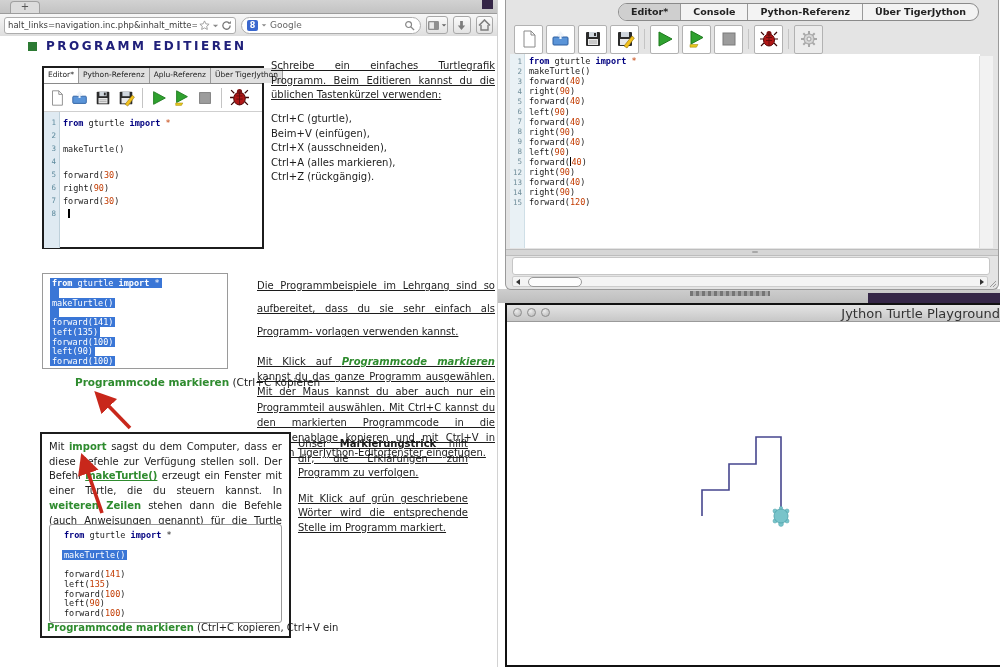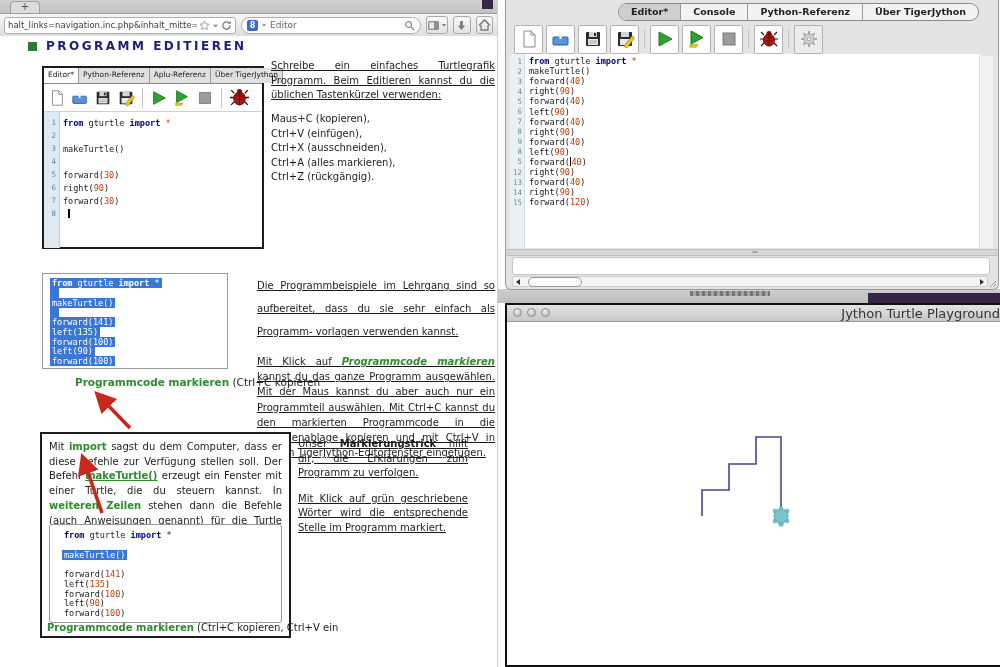--- a/index.html
+++ b/index.html
@@ -145,21 +145,21 @@
             </svg>
         </span>
       </div>
       <div class="searchfield">
         <span class="g8">8</span>
         <span>
           <svg width="6" height="6" viewBox="0 0 8 8">
               <path d="M1 3h6L4 6z" fill="#8a8a8a"></path>
             </svg>
         </span>
-        <span class="searchlabel">Editor</span>
+        <span class="searchlabel">Google</span>
         <span>
           <svg width="11" height="11" viewBox="0 0 12 12">
               <circle cx="5" cy="5" r="3.2" fill="none" stroke="#888" stroke-width="1.3"></circle>
               <path d="M7.5 7.5L11 11" stroke="#888" stroke-width="1.5"></path>
             </svg>
         </span>
       </div>
       <div class="navbtn">
         <svg width="13" height="11" viewBox="0 0 14 12">
             <rect x="1" y="1" width="12" height="10" rx="1.5" fill="#8f8f8f"></rect>
@@ -268,22 +268,22 @@
             </div>
             <div class="codeline">
               <span class="ln">8</span>
               <span class="lbody">&nbsp;<span class="cursor"></span></span>
             </div>
           </div>
       </div>
 
       <div class="para1 bodytext">Schreibe ein einfaches Turtlegrafik Programm. Beim Editieren kannst du die üblichen Tastenkürzel verwenden:</div>
       <div class="shortcuts">
-          <div>Maus+C (kopieren),</div>
-          <div>Ctrl+V (einfügen),</div>
+          <div>Ctrl+C (gturtle),</div>
+          <div>Beim+V (einfügen),</div>
           <div>Ctrl+X (ausschneiden),</div>
           <div>Ctrl+A (alles markieren),</div>
           <div>Ctrl+Z (rückgängig).</div>
         </div>
 
       <div class="selbox code-sel">
           <div class="codeline">
             <span class="lbody sel"><span class="sg-kw">from</span><span class="sg-pl"> gturtle </span><span class="sg-kw">import</span><span class="sg-pl"> *</span></span>
           </div>
           <div class="codeline">

